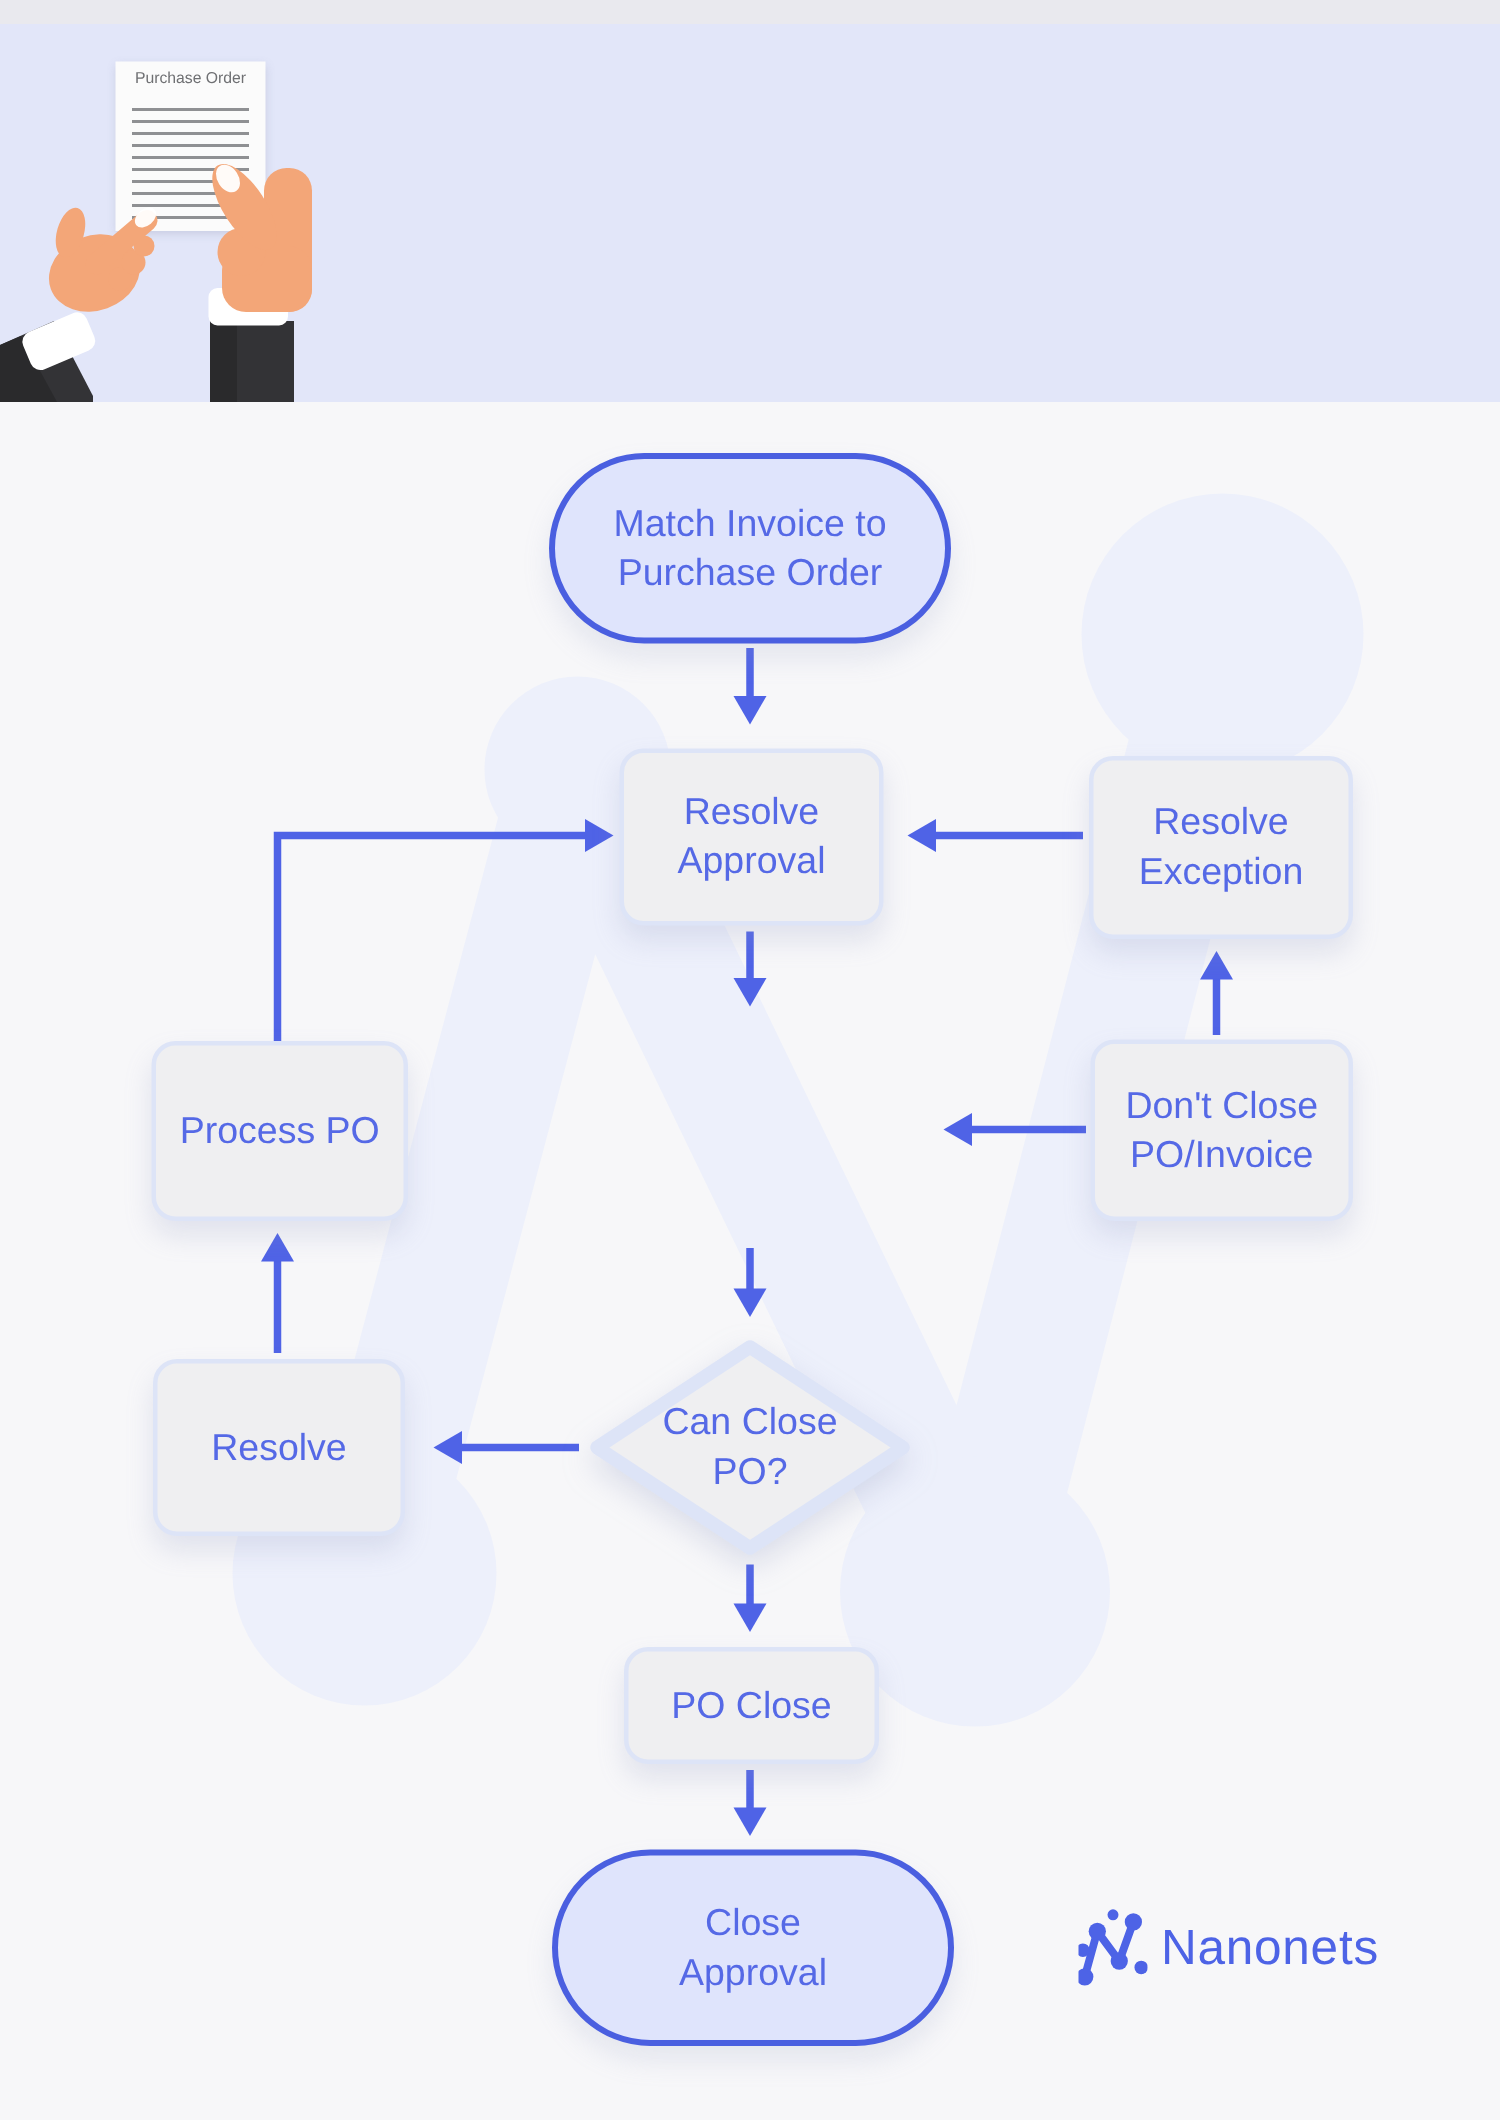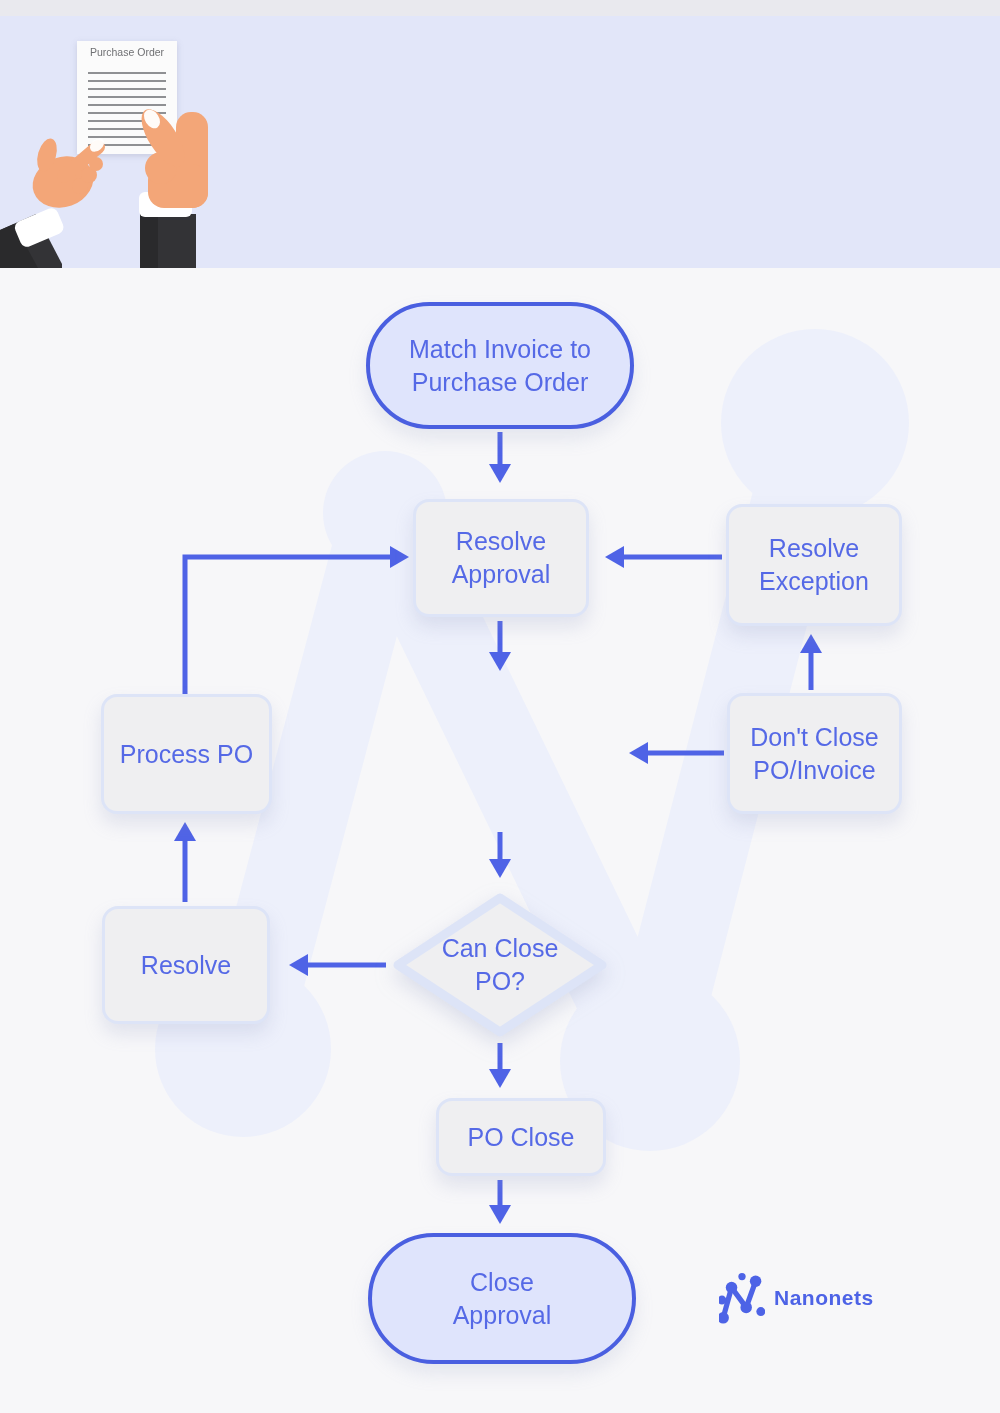--- a/index.html
+++ b/index.html
@@ -34,21 +34,21 @@
     box-shadow:0 10px 18px rgba(145,155,195,.22)}
   .terminal{background:var(--terminal-fill);border:4px solid var(--terminal-border);border-radius:70px;
     box-shadow:0 10px 18px rgba(145,155,195,.18)}
   .decision{background:transparent}
   .decision .dshape{position:absolute;left:0;top:0;width:100%;height:100%;
     filter:drop-shadow(0 8px 10px rgba(145,155,195,.28))}
 
   
   .brand{position:absolute;left:719px;top:1256px;display:flex;align-items:center;gap:9px}
   .brand .mark{width:46px;height:52px}
-  .brand .word{font-size:21px;font-weight:700;color:var(--accent);letter-spacing:.5px}
+  .brand .word{font-size:33px;font-weight:400;color:var(--accent);letter-spacing:.5px}
 </style>
 </head>
 <body>
 
 <div class="page">
 
   <div class="header">
     <div class="illus">
       <div class="paper">
         <div class="paper-title">Purchase Order</div>
@@ -174,21 +174,21 @@
     <svg class="dshape" viewBox="0 0 222 150" preserveAspectRatio="none">
       <path d="M111 8 L213 75 L111 142 L9 75 Z" fill="var(--node-fill)" stroke="var(--node-border)" stroke-width="9" stroke-linejoin="round"></path>
     </svg>
     <span class="label" style="width:140px">Can Close PO?</span>
   </div>
 
   <div class="node process" style="left:102px;top:890px;width:168px;height:118px">
     <span class="label">Resolve</span>
   </div>
 
-  <div class="node process" style="left:436px;top:1082px;width:170px;height:78px">
+  <div class="node process" style="left:416px;top:1082px;width:170px;height:78px">
     <span class="label">PO Close</span>
   </div>
 
   <div class="node terminal" style="left:368px;top:1217px;width:268px;height:131px">
     <span class="label" style="width:160px">Close Approval</span>
   </div>
 
   <div class="brand">
     <svg class="mark" viewBox="0 0 44 48" xmlns="http://www.w3.org/2000/svg" stroke="var(--accent)" fill="var(--accent)">
       <line x1="4" y1="43" x2="12" y2="14" stroke-width="5" stroke-linecap="round"></line>

